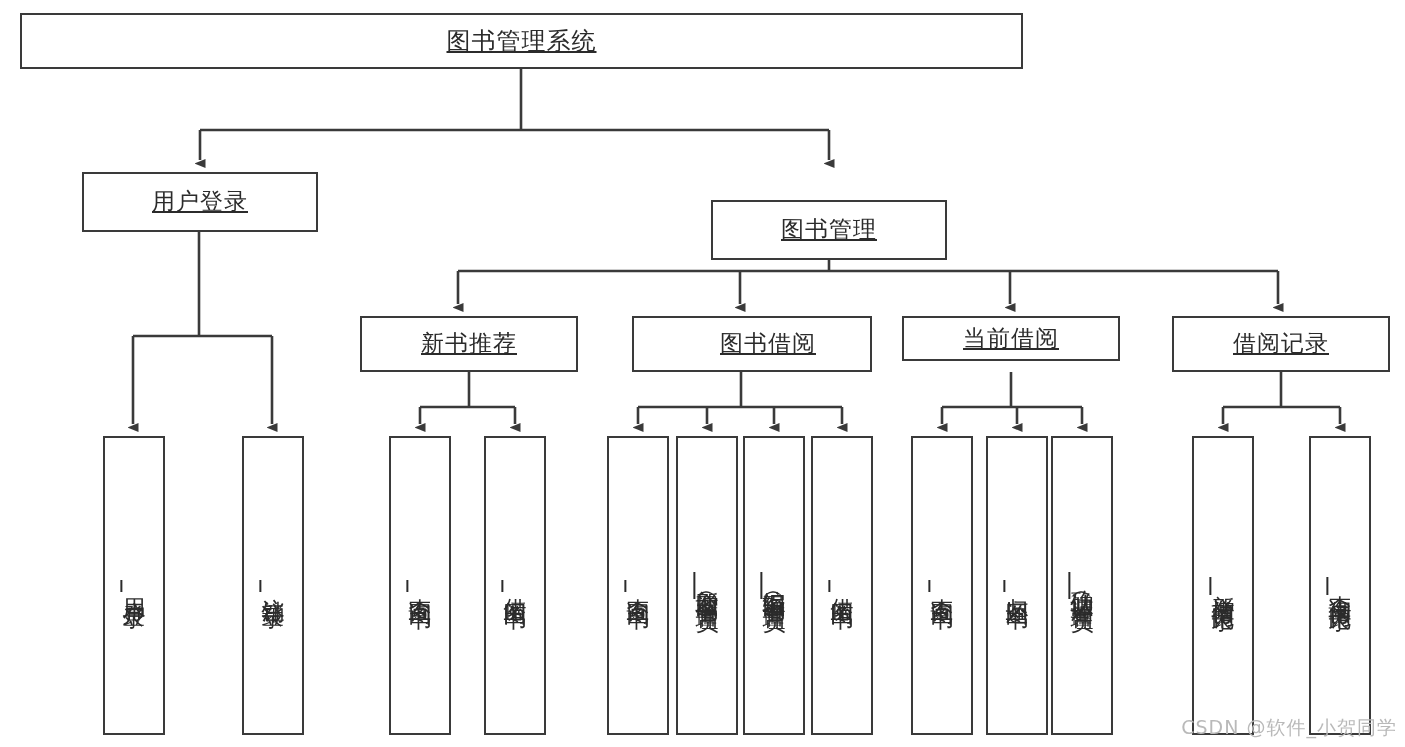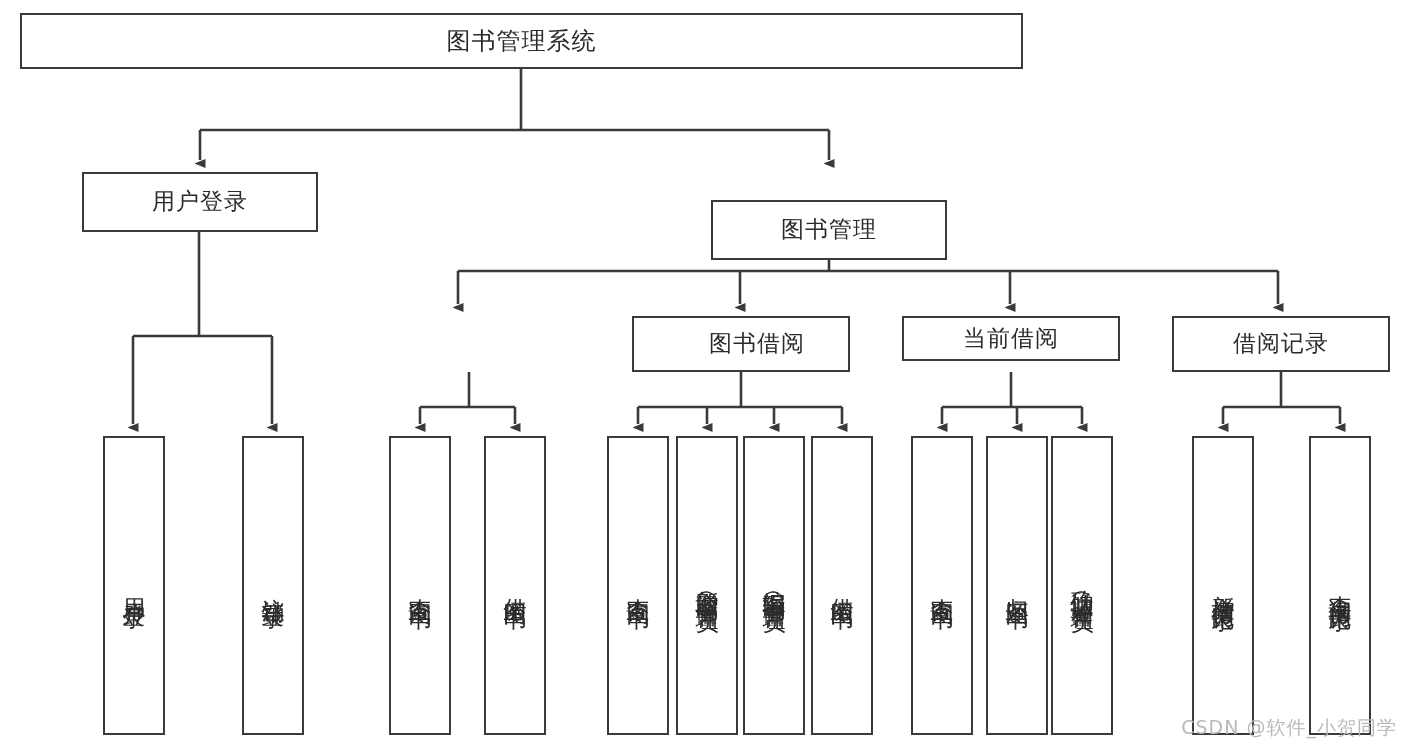--- a/index.html
+++ b/index.html
@@ -27,20 +27,21 @@
   }
   .node {
     position: absolute;
     box-sizing: border-box;
     border: 2.5px solid #3a3a3a;
     background: #ffffff;
     display: flex;
     align-items: center;
     justify-content: center;
     color: #2b2b2b;
+    text-decoration: underline;
   }
   .node.horiz {
     font-size: 23px;
     letter-spacing: 1px;
     line-height: 1.2;
   }
   .node.vert {
     writing-mode: vertical-rl;
     text-orientation: upright;
     font-size: 23px;
@@ -127,21 +128,24 @@
     <span>图书管理系统</span>
   </div>
 
   <div class="node horiz" id="l1-0" style="left: 82px; top: 172px; width: 236px; height: 60px;">
     <span>用户登录</span>
   </div>
   <div class="node horiz" id="l1-1" style="left: 711px; top: 172px; width: 236px; height: 60px; margin-top: 28px;">
     <span>图书管理</span>
   </div>
 
-  <div class="node horiz" id="l2-1" style="left: 632px; top: 316px; width: 218px; height: 56px; padding-left: 32px;">
+  <div class="node horiz" id="l2-0" style="left: 360px; top: 316px; width: 218px; height: 56px;">
+    <span>新书推荐</span>
+  </div>
+  <div class="node horiz" id="l2-1" style="left: 632px; top: 316px; width: 240px; height: 56px; padding-left: 32px;">
     <span>图书借阅</span>
   </div>
   <div class="node horiz" id="l2-2" style="left: 902px; top: 316px; width: 218px; height: 45px;">
     <span>当前借阅</span>
   </div>
   <div class="node horiz" id="l2-3" style="left: 1172px; top: 316px; width: 218px; height: 56px;">
     <span>借阅记录</span>
   </div>
 
   <div class="node vert" id="leaf-0" style="left: 103px; top: 436px; width: 62px; height: 299px;">

